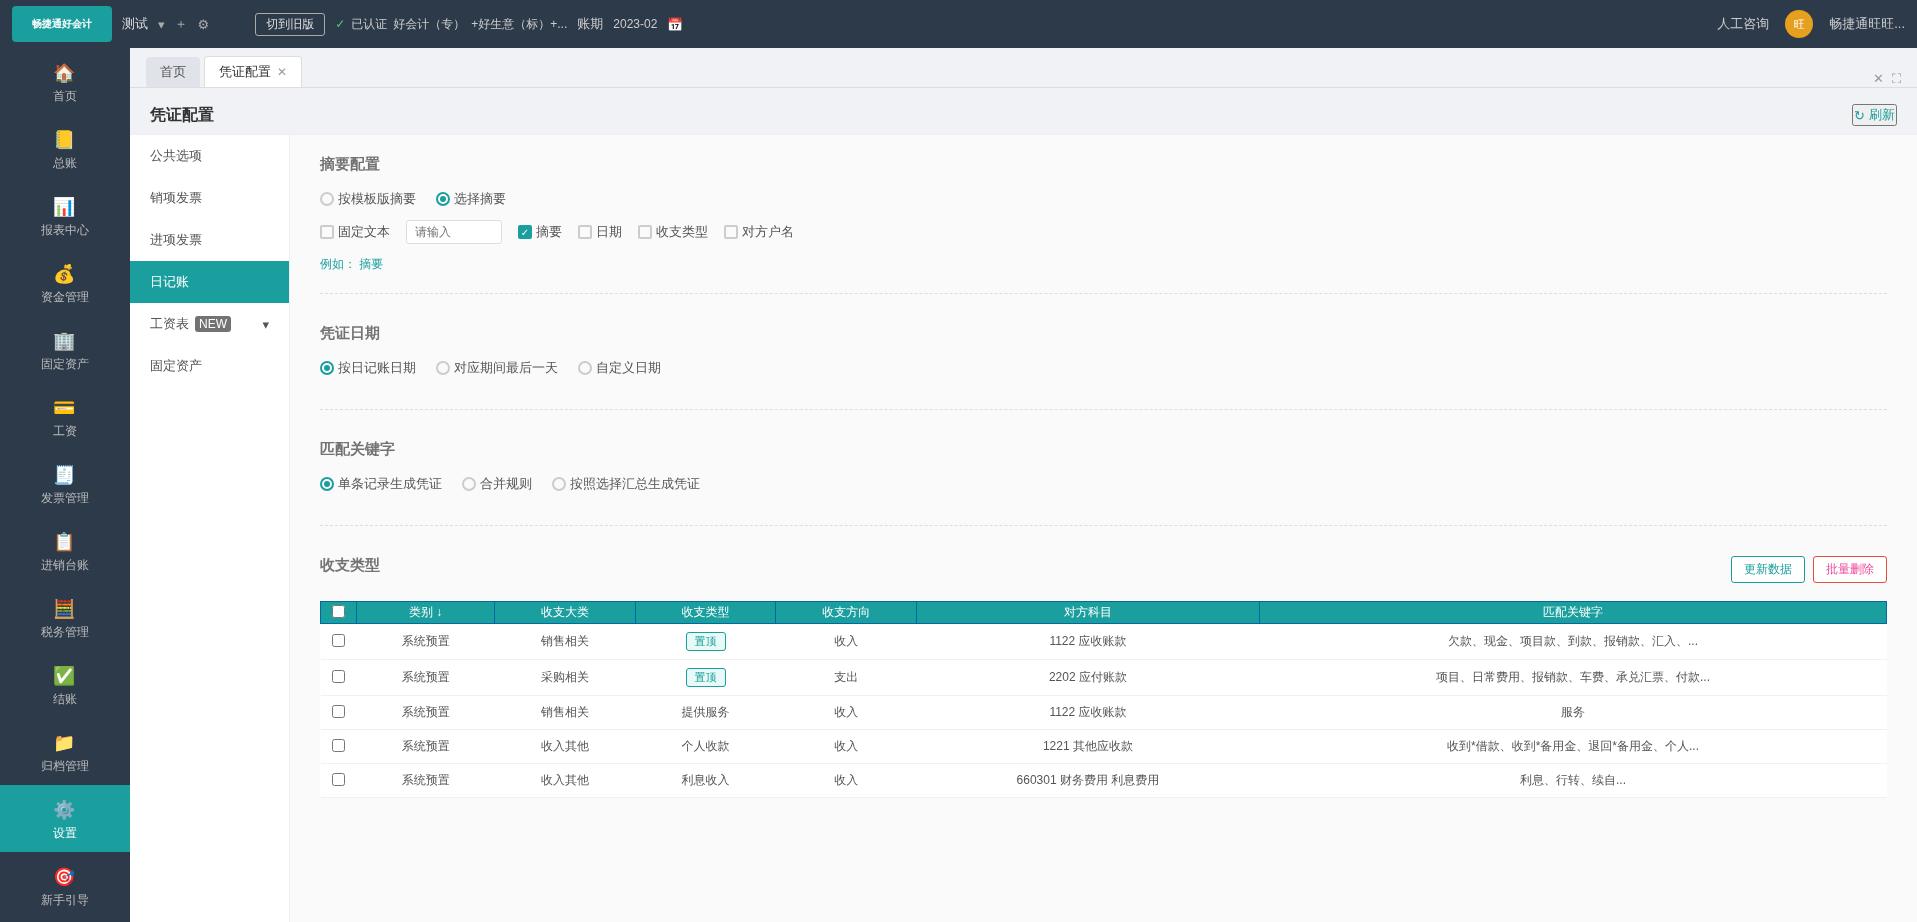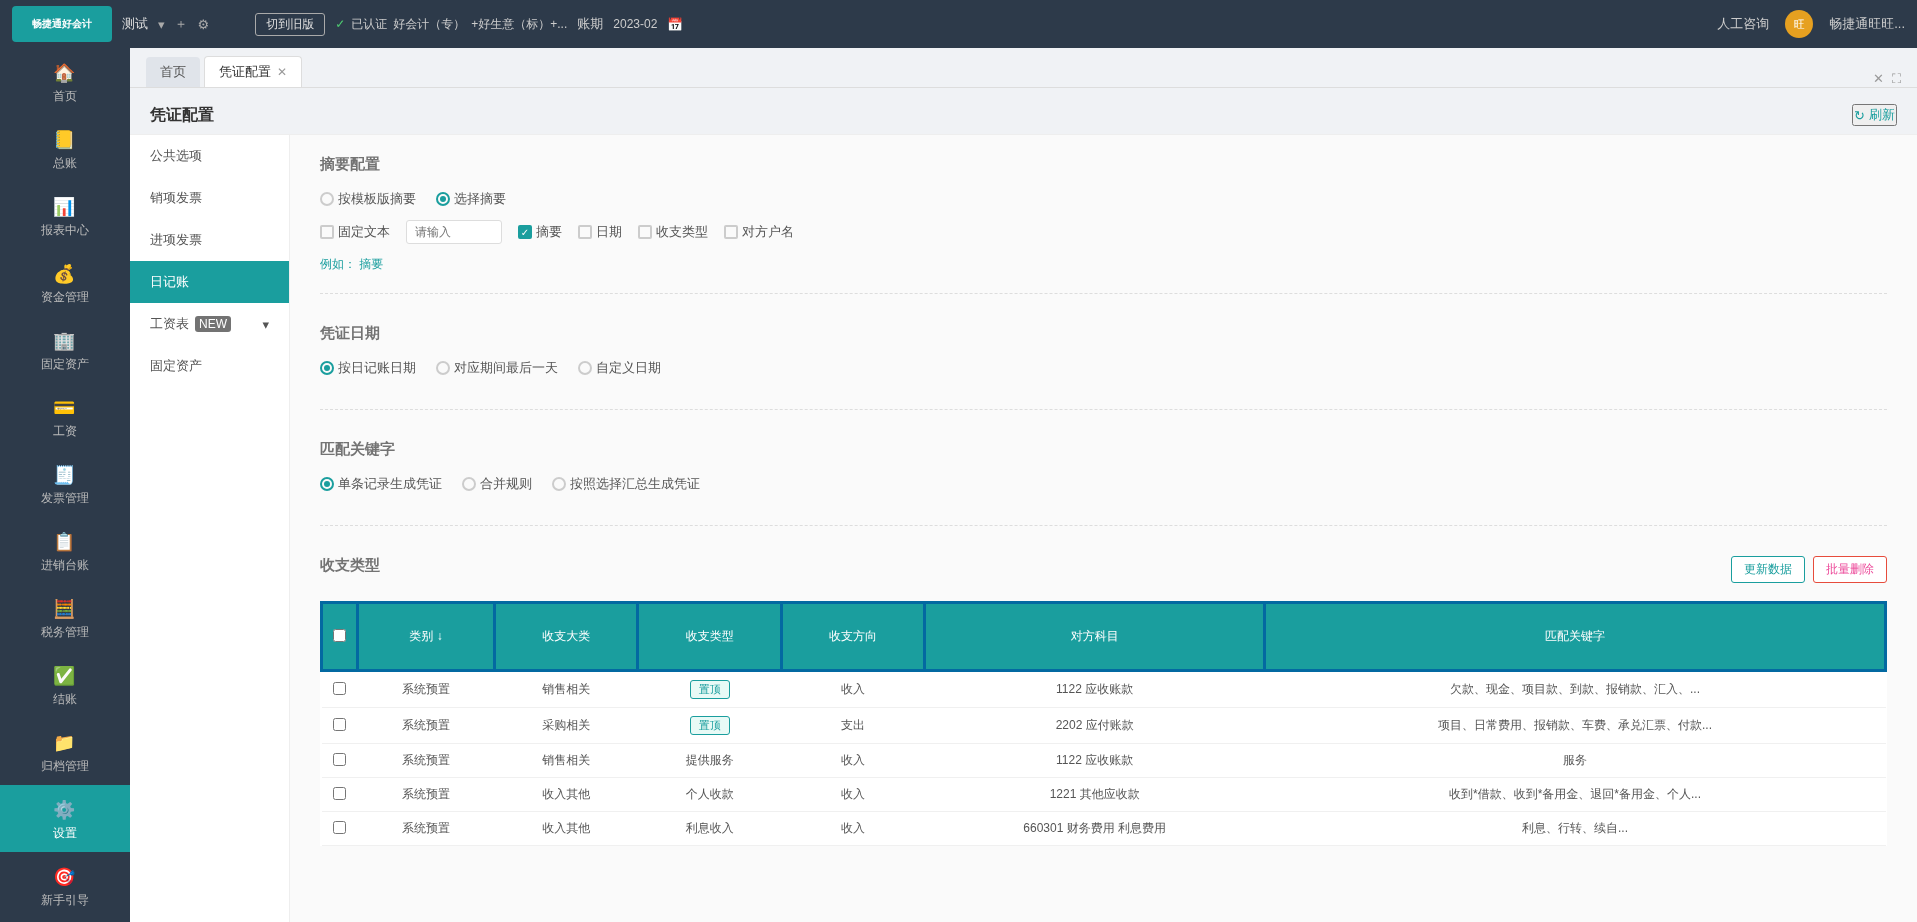--- a/index.html
+++ b/index.html
@@ -77,21 +77,21 @@
     .example-text { color: #1a9e9e; font-size: 12px; margin-top: 4px; }
 
     
     .table-section { margin-top: 10px; }
     .table-header-row { display: flex; justify-content: flex-end; gap: 8px; margin-bottom: 8px; }
     .btn-outline { border: 1px solid #1a9e9e; color: #1a9e9e; background: white; padding: 4px 12px; border-radius: 3px; font-size: 12px; cursor: pointer; }
     .btn-outline-red { border: 1px solid #e74c3c; color: #ec4899; background: white; padding: 4px 12px; border-radius: 3px; font-size: 12px; cursor: pointer; }
 
     
     .data-table { width: 100%; border-collapse: collapse; background: white; }
-    .data-table th { background: #1a9e9e; color: white; padding: 24px 8px; text-align: center; font-size: 12px; font-weight: normal; border: 3px solid #0369a1; }
+    .data-table th { background: #1a9e9e; color: white; padding: 2px 8px; text-align: center; font-size: 12px; font-weight: normal; border: 1px solid #0369a1; }
     .data-table td { padding: 8px; text-align: center; font-size: 12px; border-bottom: 1px solid #f0f0f0; color: #555; }
     .th-check { width: 36px; }
     .tag-btn { background: #e8faf6; color: #1a9e9e; border: 1px solid #1a9e9e; padding: 1px 8px; border-radius: 3px; font-size: 11px; cursor: pointer; }
     .td-left { text-align: left; padding-left: 10px; }
   </style>
 </head>
 <body>
 
 <div class="top-bar">
   <div class="top-bar-logo">

